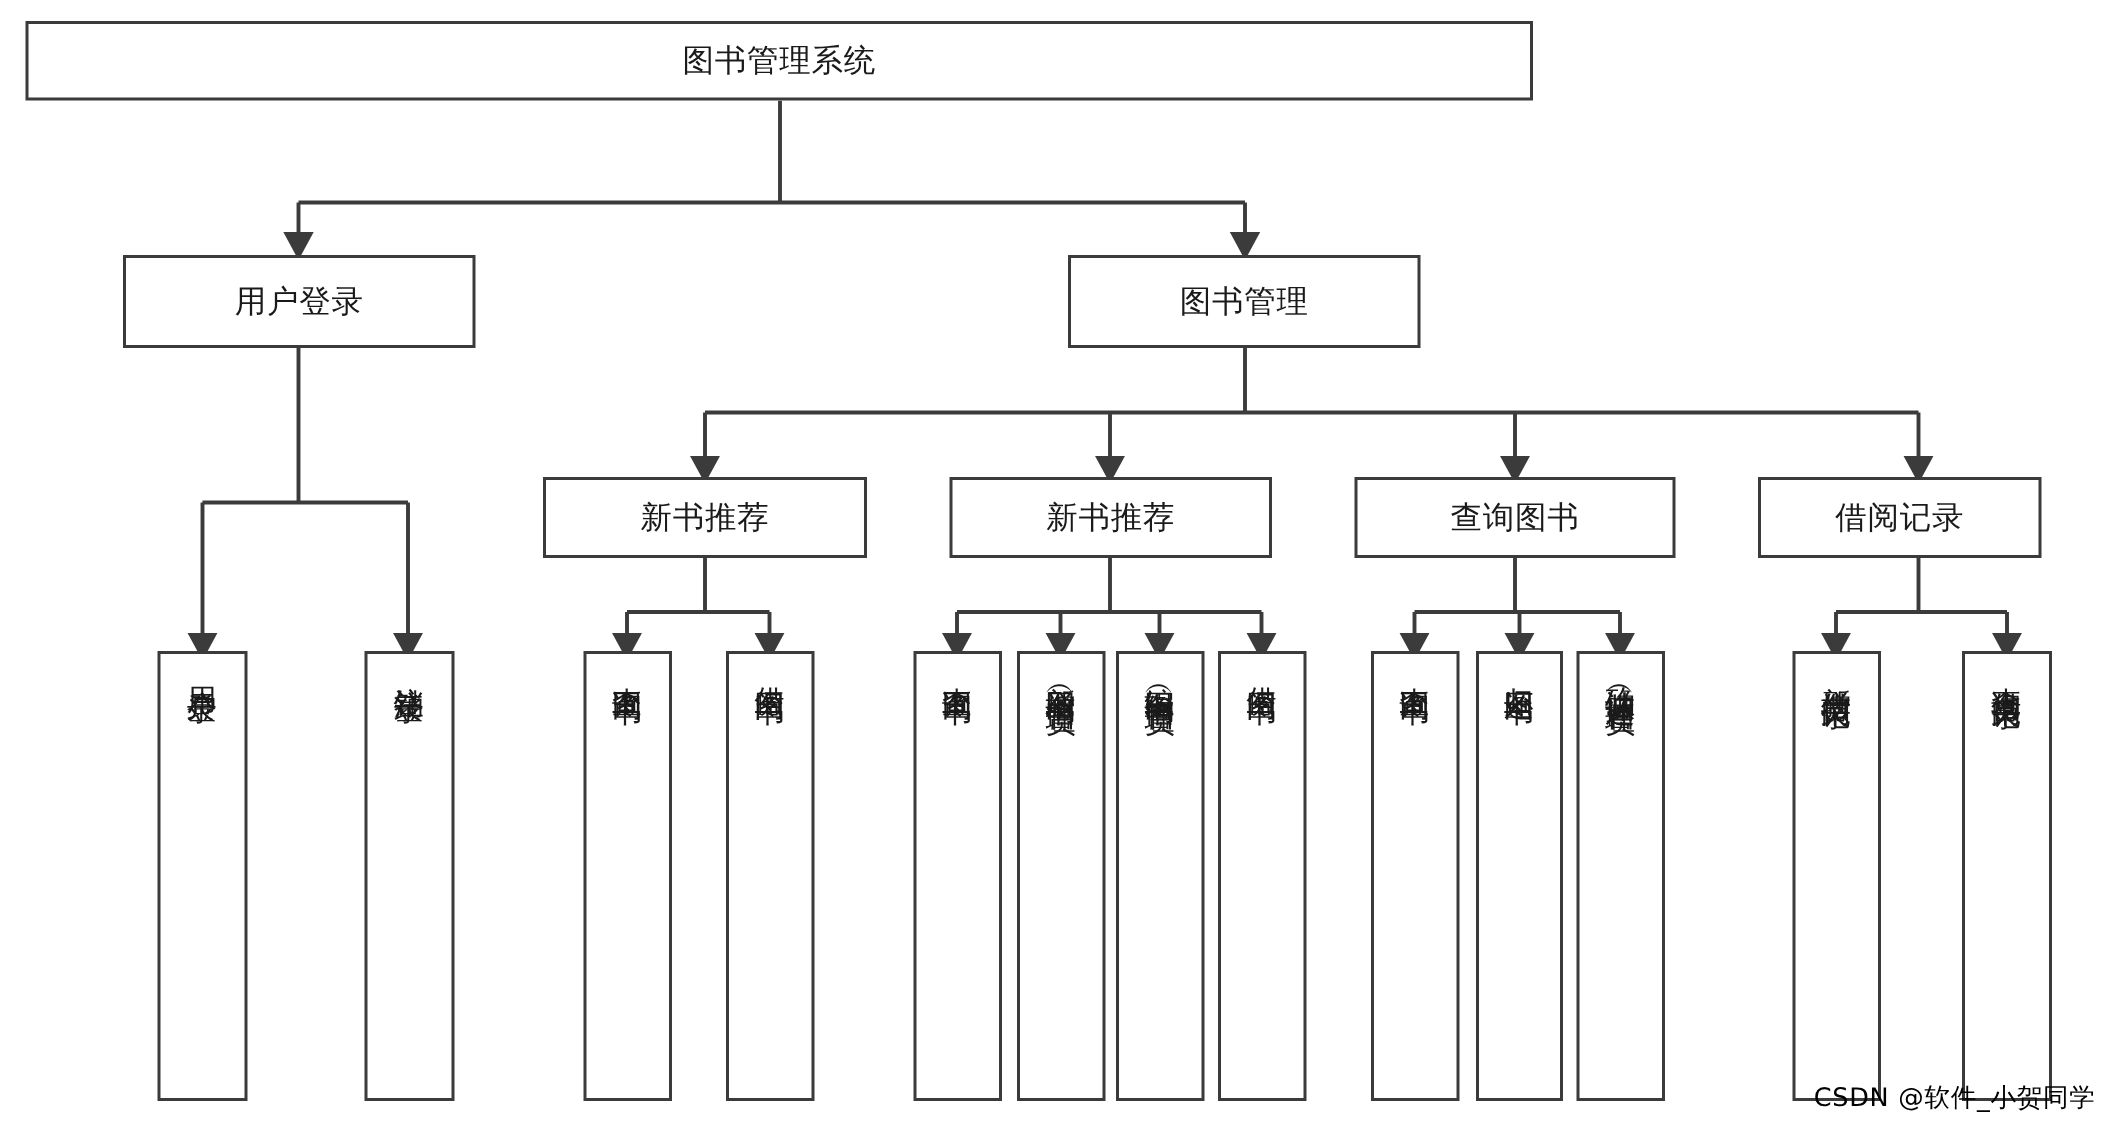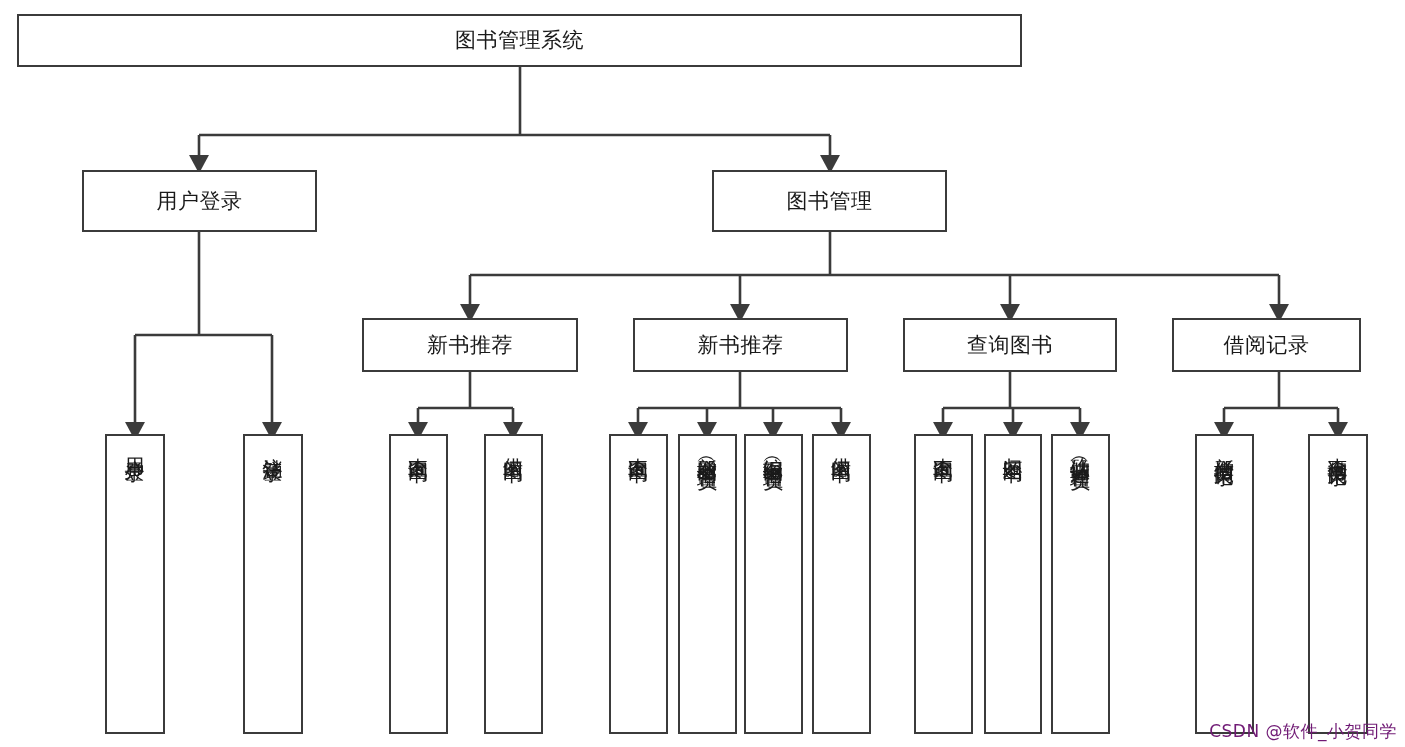--- a/index.html
+++ b/index.html
@@ -57,21 +57,21 @@
     font-size: 20px;
     line-height: 1.0;
     letter-spacing: 2px;
     white-space: nowrap;
   }
   #watermark {
     position: absolute;
     right: 8px;
     bottom: 4px;
     font-size: 17px;
-    color: #701a75;
+    color: #000000;
     white-space: nowrap;
     letter-spacing: 0.5px;
     pointer-events: none;
   }
 </style>
 </head>
 <body>
 
 <div id="canvas">
 

